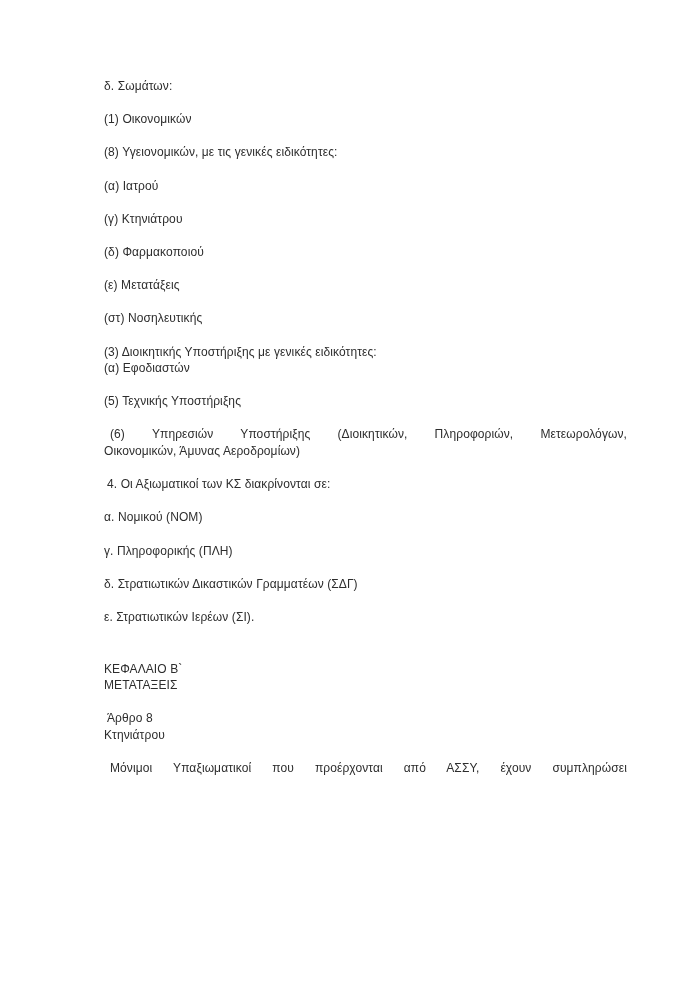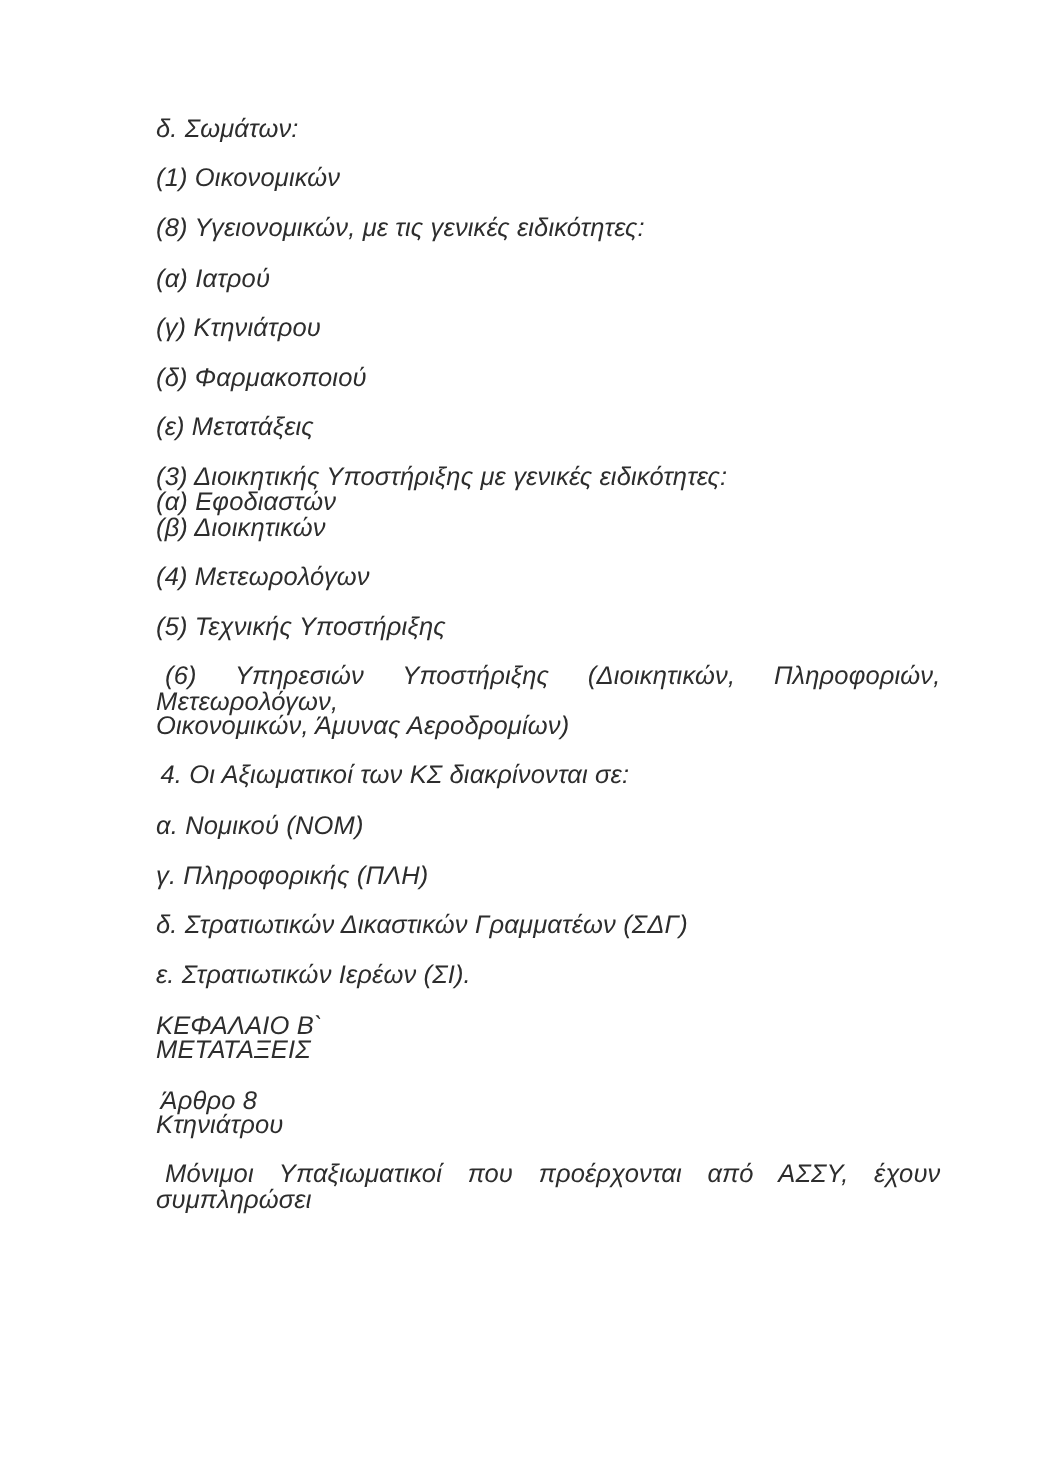--- a/index.html
+++ b/index.html
@@ -14,68 +14,66 @@
     background: #ffffff;
     overflow: hidden;
     font-family: "Liberation Sans", sans-serif;
   }
   .content {
     position: absolute;
     left: 104px;
     top: 78px;
     width: 523px;
     color: #2d2d2d;
-    font-size: 17px;
+    font-size: 12px;
     line-height: 16.6px;
     letter-spacing: 0.1px;
-    font-style: italic;
   }
   .para {
     margin: 0 0 16.6px 0;
   }
   .line {
     white-space: nowrap;
   }
   .just {
     white-space: normal;
     text-align: justify;
     text-align-last: justify;
   }
   .indent {
     text-indent: 6px;
   }
   .indent-sm {
     text-indent: 3px;
     margin-top: 16px;
   }
   .gap-before {
-    margin-top: 17px;
+    margin-top: 35px;
   }
 </style>
 </head>
 <body>
 
 <div class="page">
   <div class="content">
 
     <p class="para line">δ. Σωμάτων:</p>
     <p class="para line">(1) Οικονομικών</p>
     <p class="para line">(8) Υγειονομικών, με τις γενικές ειδικότητες:</p>
     <p class="para line">(α) Ιατρού</p>
     <p class="para line">(γ) Κτηνιάτρου</p>
     <p class="para line">(δ) Φαρμακοποιού</p>
     <p class="para line">(ε) Μετατάξεις</p>
+    <p class="para line">(στ) Νοσηλευτικής</p>
 
     <div class="para">
       <div class="line">(3) Διοικητικής Υποστήριξης με γενικές ειδικότητες:</div>
       <div class="line">(α) Εφοδιαστών</div>
-      <div class="line">(β) Διοικητικών</div>
     </div>
 
-    <p class="para line">(4) Μετεωρολόγων</p>
     <p class="para line">(5) Τεχνικής Υποστήριξης</p>
 
     <div class="para">
       <div class="just indent">(6) Υπηρεσιών Υποστήριξης (Διοικητικών, Πληροφοριών, Μετεωρολόγων,</div>
       <div class="line">Οικονομικών, Άμυνας Αεροδρομίων)</div>
     </div>
 
     <p class="para line indent-sm">4. Οι Αξιωματικοί των ΚΣ διακρίνονται σε:</p>
     <p class="para line">α. Νομικού (ΝΟΜ)</p>
     <p class="para line">γ. Πληροφορικής (ΠΛΗ)</p>

